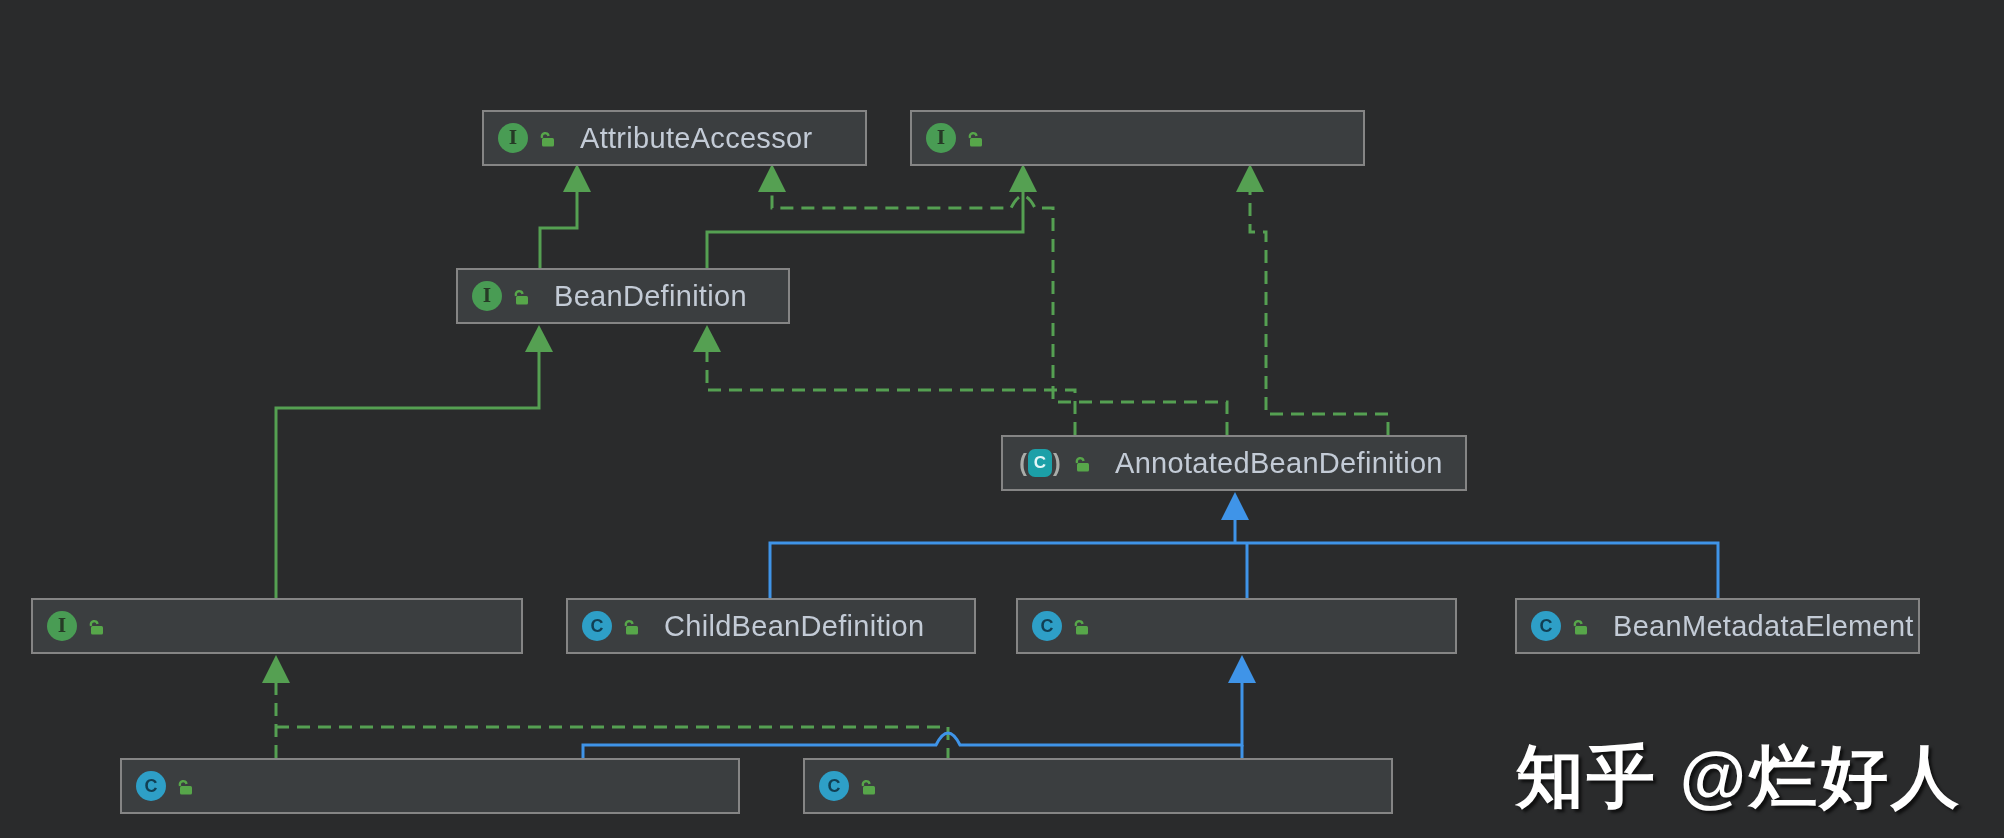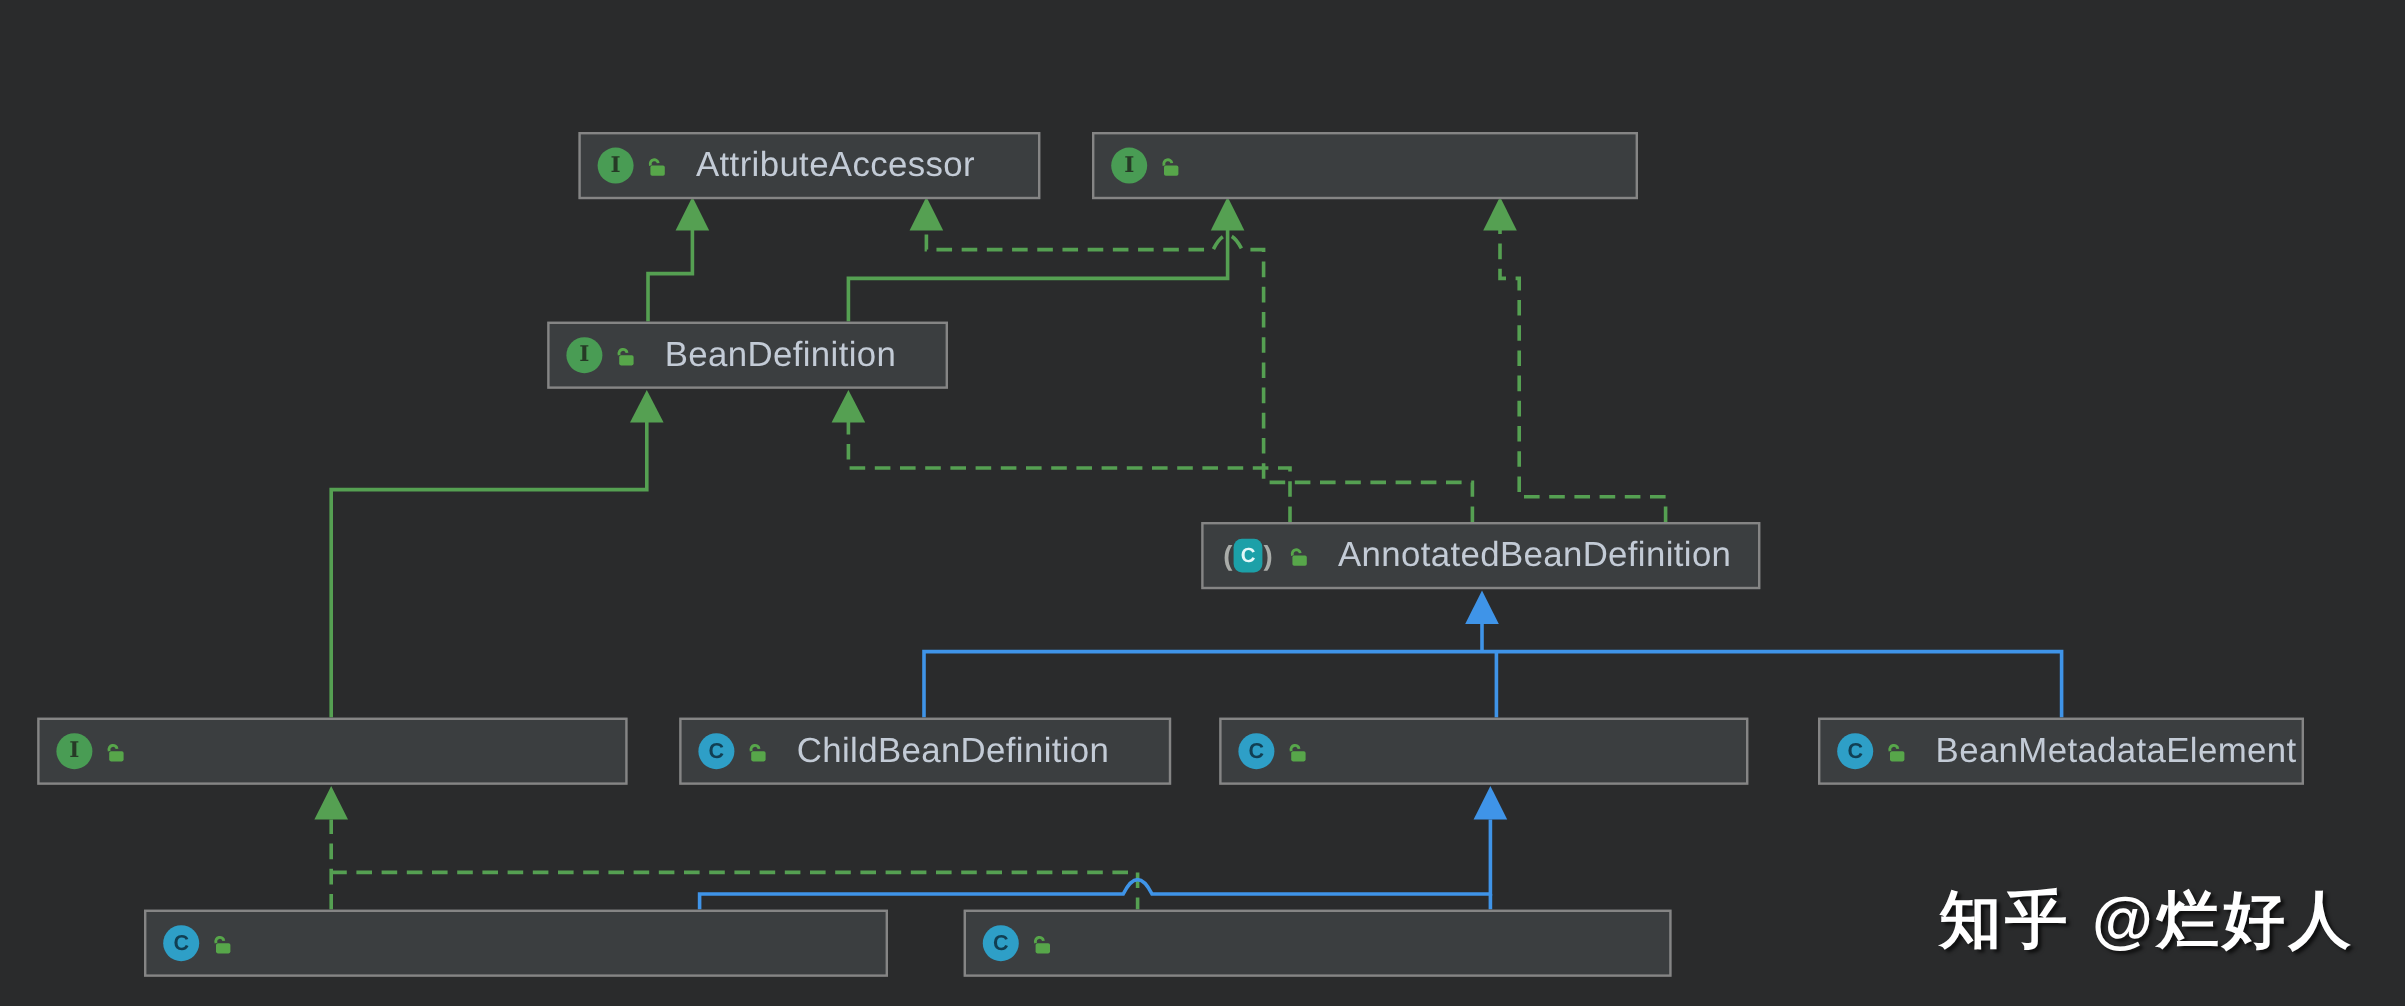--- a/index.html
+++ b/index.html
@@ -36,21 +36,21 @@
     background:#1CA0A8;width:24px;height:28px;border-radius:7px;
     display:flex;align-items:center;justify-content:center;
     color:#E4F7F8;font-weight:bold;font-size:17px;
     font-family:"Liberation Sans",sans-serif;
   }
   .paren{color:#A9ACA9;font-size:23px;font-weight:bold;line-height:1}
   .lock{margin-left:9px;flex:0 0 auto;display:flex}
   .node-label{margin-left:24px;letter-spacing:.3px}
   #watermark{
     position:absolute;z-index:3;right:42px;top:732px;
-    color:#FFFFFF;font-size:52px;font-weight:bold;letter-spacing:3px;
+    color:#FFFFFF;font-size:68px;font-weight:bold;letter-spacing:3px;
     text-shadow:3px 3px 3px rgba(0,0,0,.65);
     text-align:right;
   }
 </style>
 </head>
 <body>
 
 <svg id="edges" width="2004" height="838" viewBox="0 0 2004 838">
 
   <path class="edge" d="M540,268 L540,228 L577,228 L577,191"></path>

